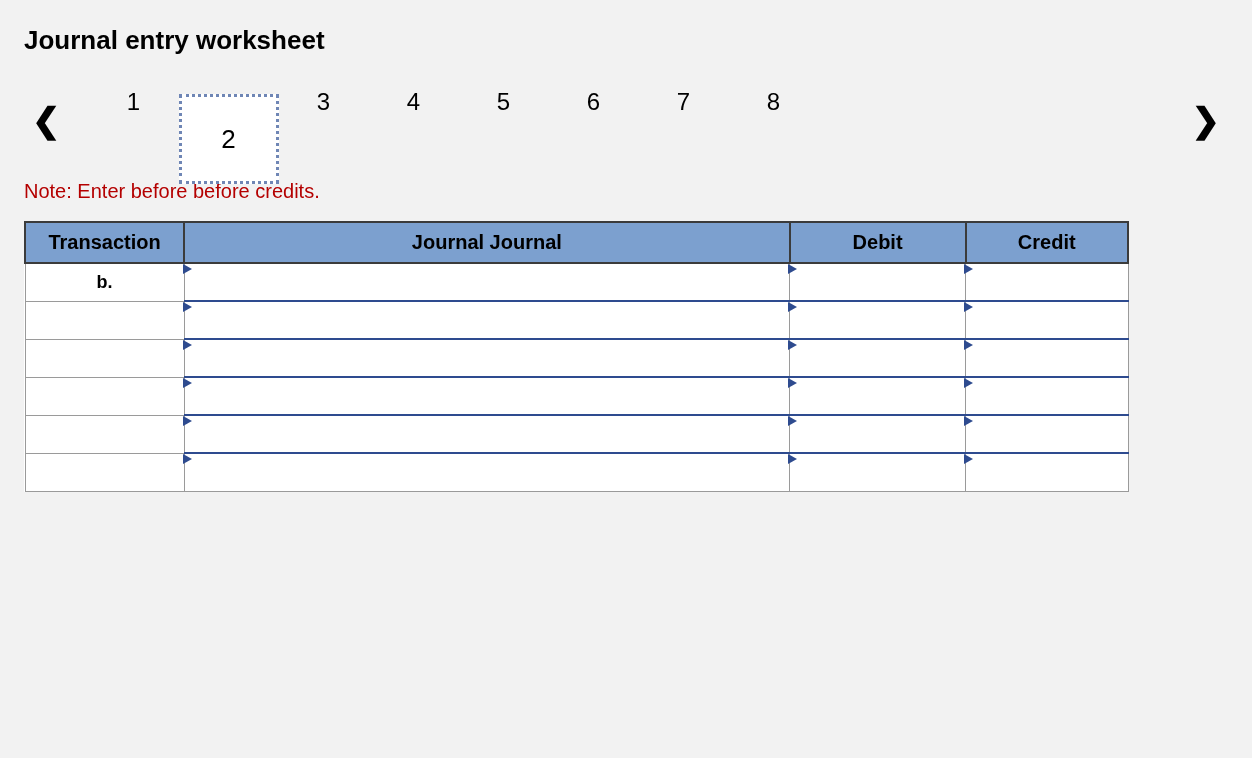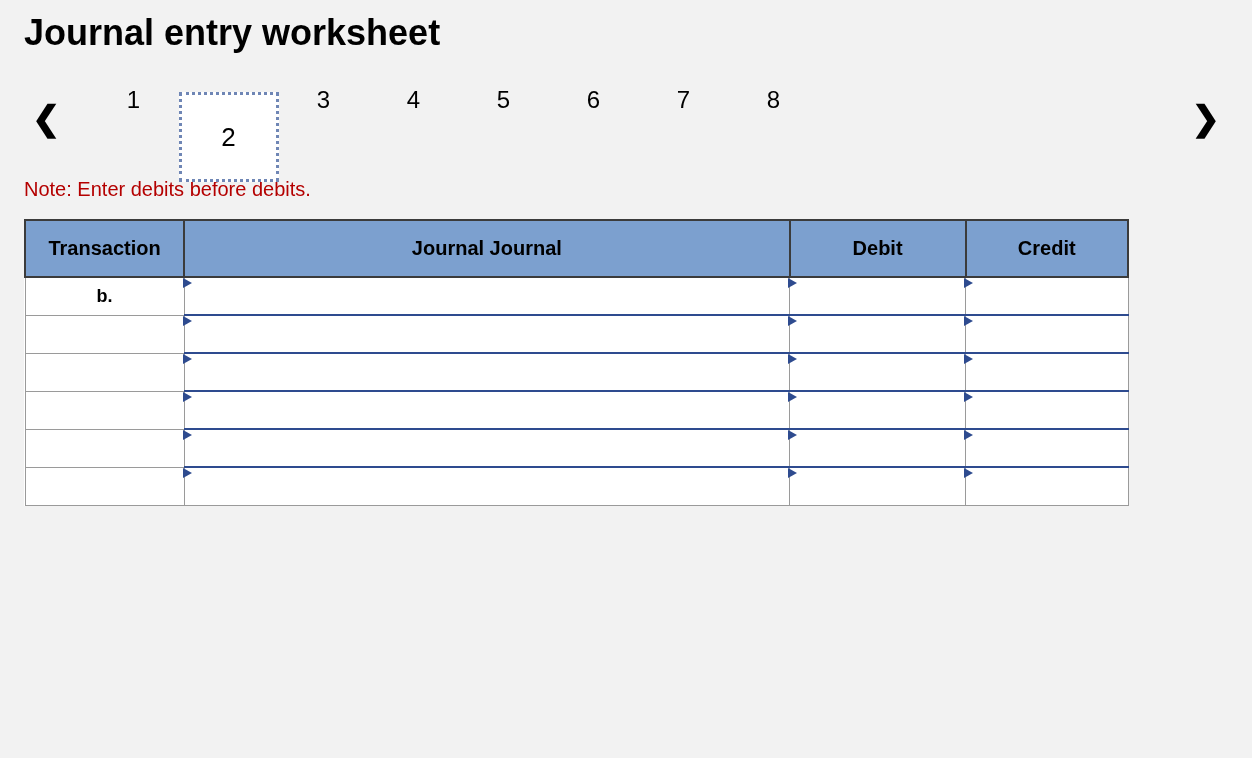--- a/index.html
+++ b/index.html
@@ -10,23 +10,23 @@
     font-family: Verdana, Geneva, sans-serif;
     font-size: 20px;
     color: #000;
   }
   .container {
     width: 1252px;
     padding: 8px 24px 24px 24px;
   }
   h1.page-title {
     font-family: Verdana, Geneva, sans-serif;
-    font-size: 36px;
-    font-weight: 700;
-    margin: 4px 0 18px 0;
+    font-size: 26px;
+    font-weight: 700;
+    margin: 17px 0 18px 0;
   }
   .tab-row {
     display: flex;
     align-items: center;
     gap: 0;
     margin-bottom: 0;
     position: relative;
   }
   .nav-arrow {
     font-size: 34px;
@@ -77,21 +77,21 @@
     margin: 14px 0 18px 0;
   }
   table.journal {
     border-collapse: collapse;
     width: 1105px;
     background: #ffffff;
   }
   table.journal th {
     background: #7ca0cf;
     border: 2px solid #3b3b3b;
-    padding: 16px 6px;
+    padding: 8px 6px;
     font-weight: 700;
     font-size: 20px;
     text-align: center;
   }
   table.journal td {
     border: 1px solid #9a9a9a;
     height: 38px;
     padding: 2px 8px;
     font-size: 18px;
     text-align: center;
@@ -135,21 +135,21 @@
         <div class="tab">4</div>
         <div class="tab">5</div>
         <div class="tab">6</div>
         <div class="tab">7</div>
         <div class="tab">8</div>
       </div>
     <div class="nav-arrow right">❯</div>
   </div>
 
 
-  <div class="note">Note: Enter debits before debits.</div>
+  <div class="note">Note: Enter before before credits.</div>
 
   <table class="journal">
     <thead>
       <tr>
         <th class="col-transaction">Transaction</th>
         <th class="col-journal">Journal Journal</th>
         <th class="col-debit">Debit</th>
         <th class="col-credit">Credit</th>
       </tr>
     </thead>

